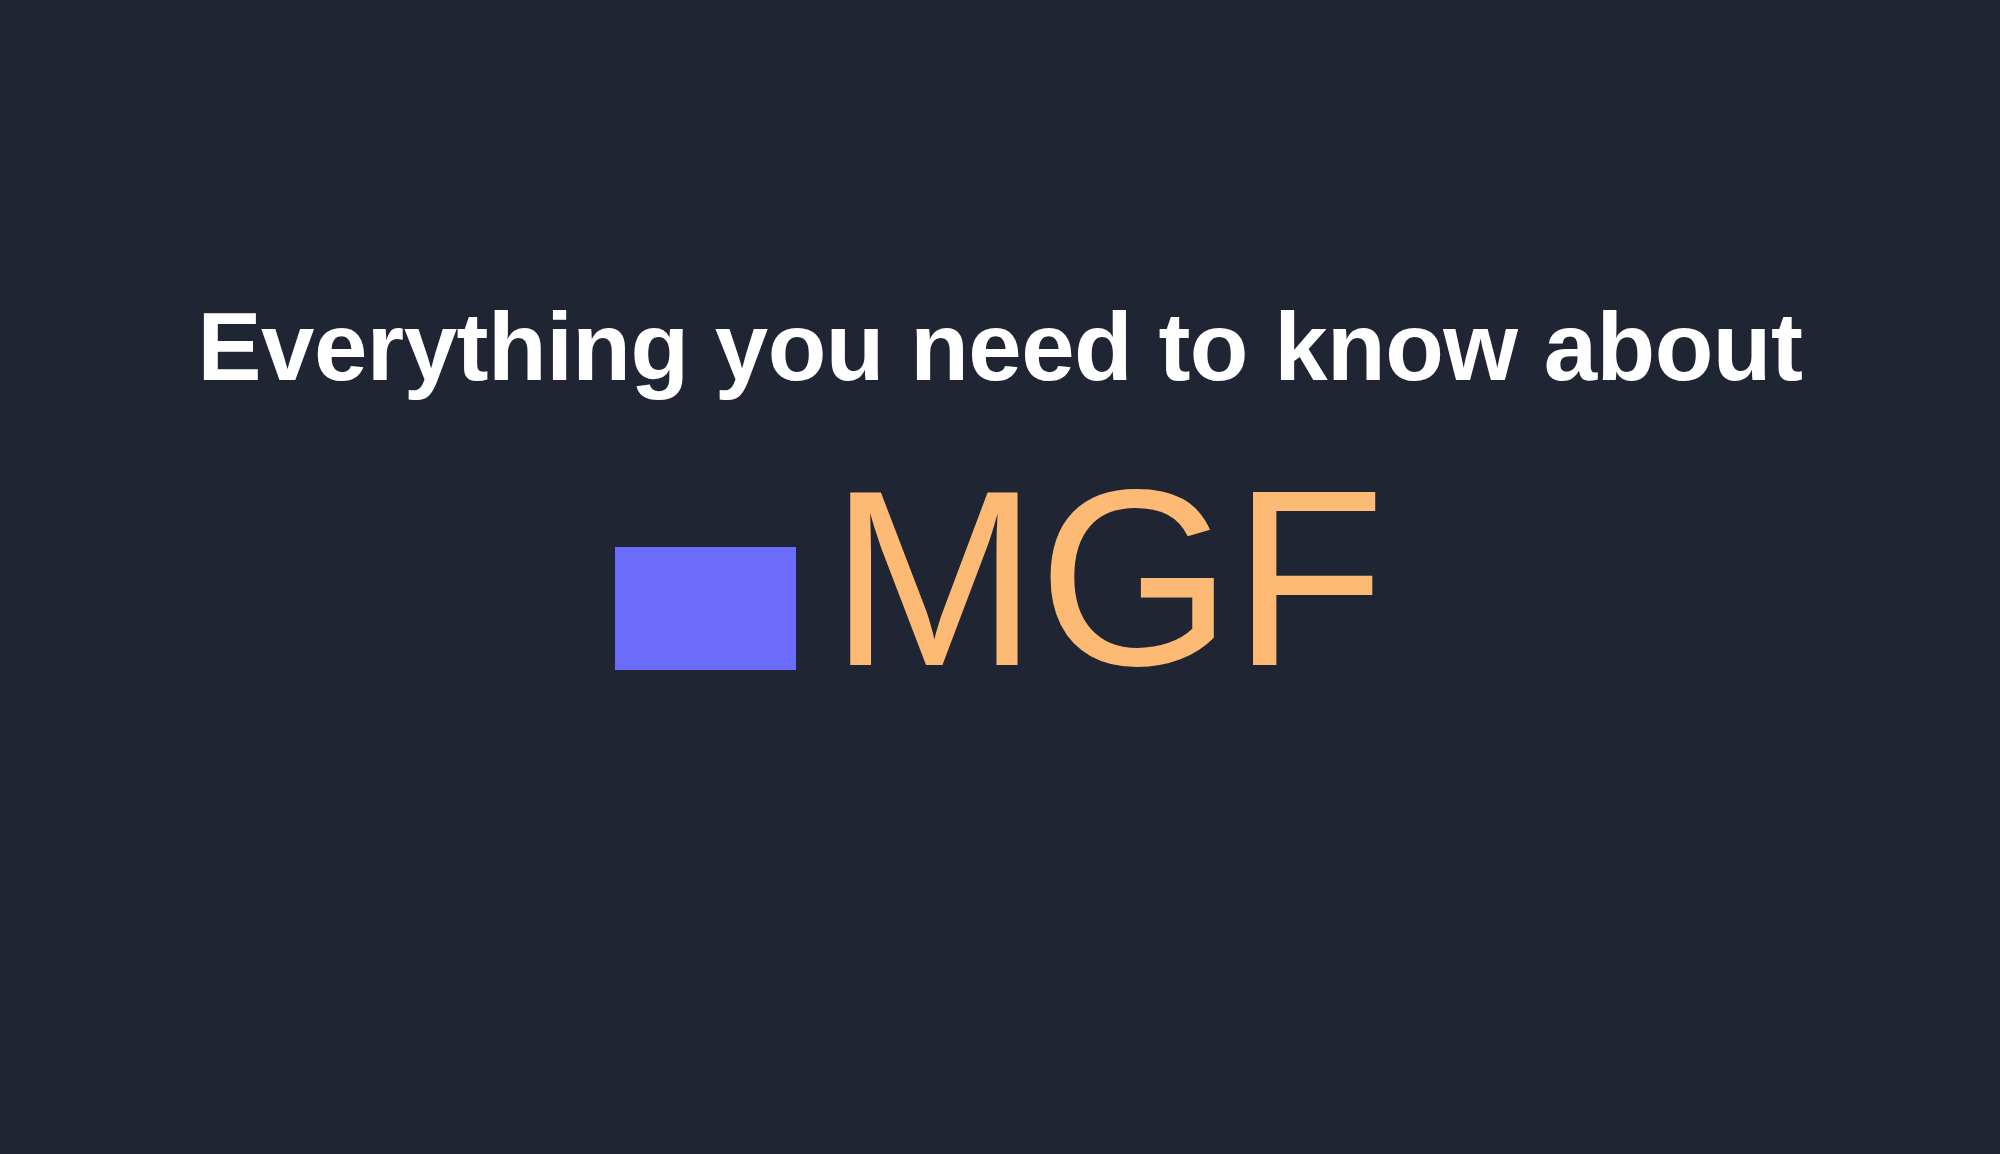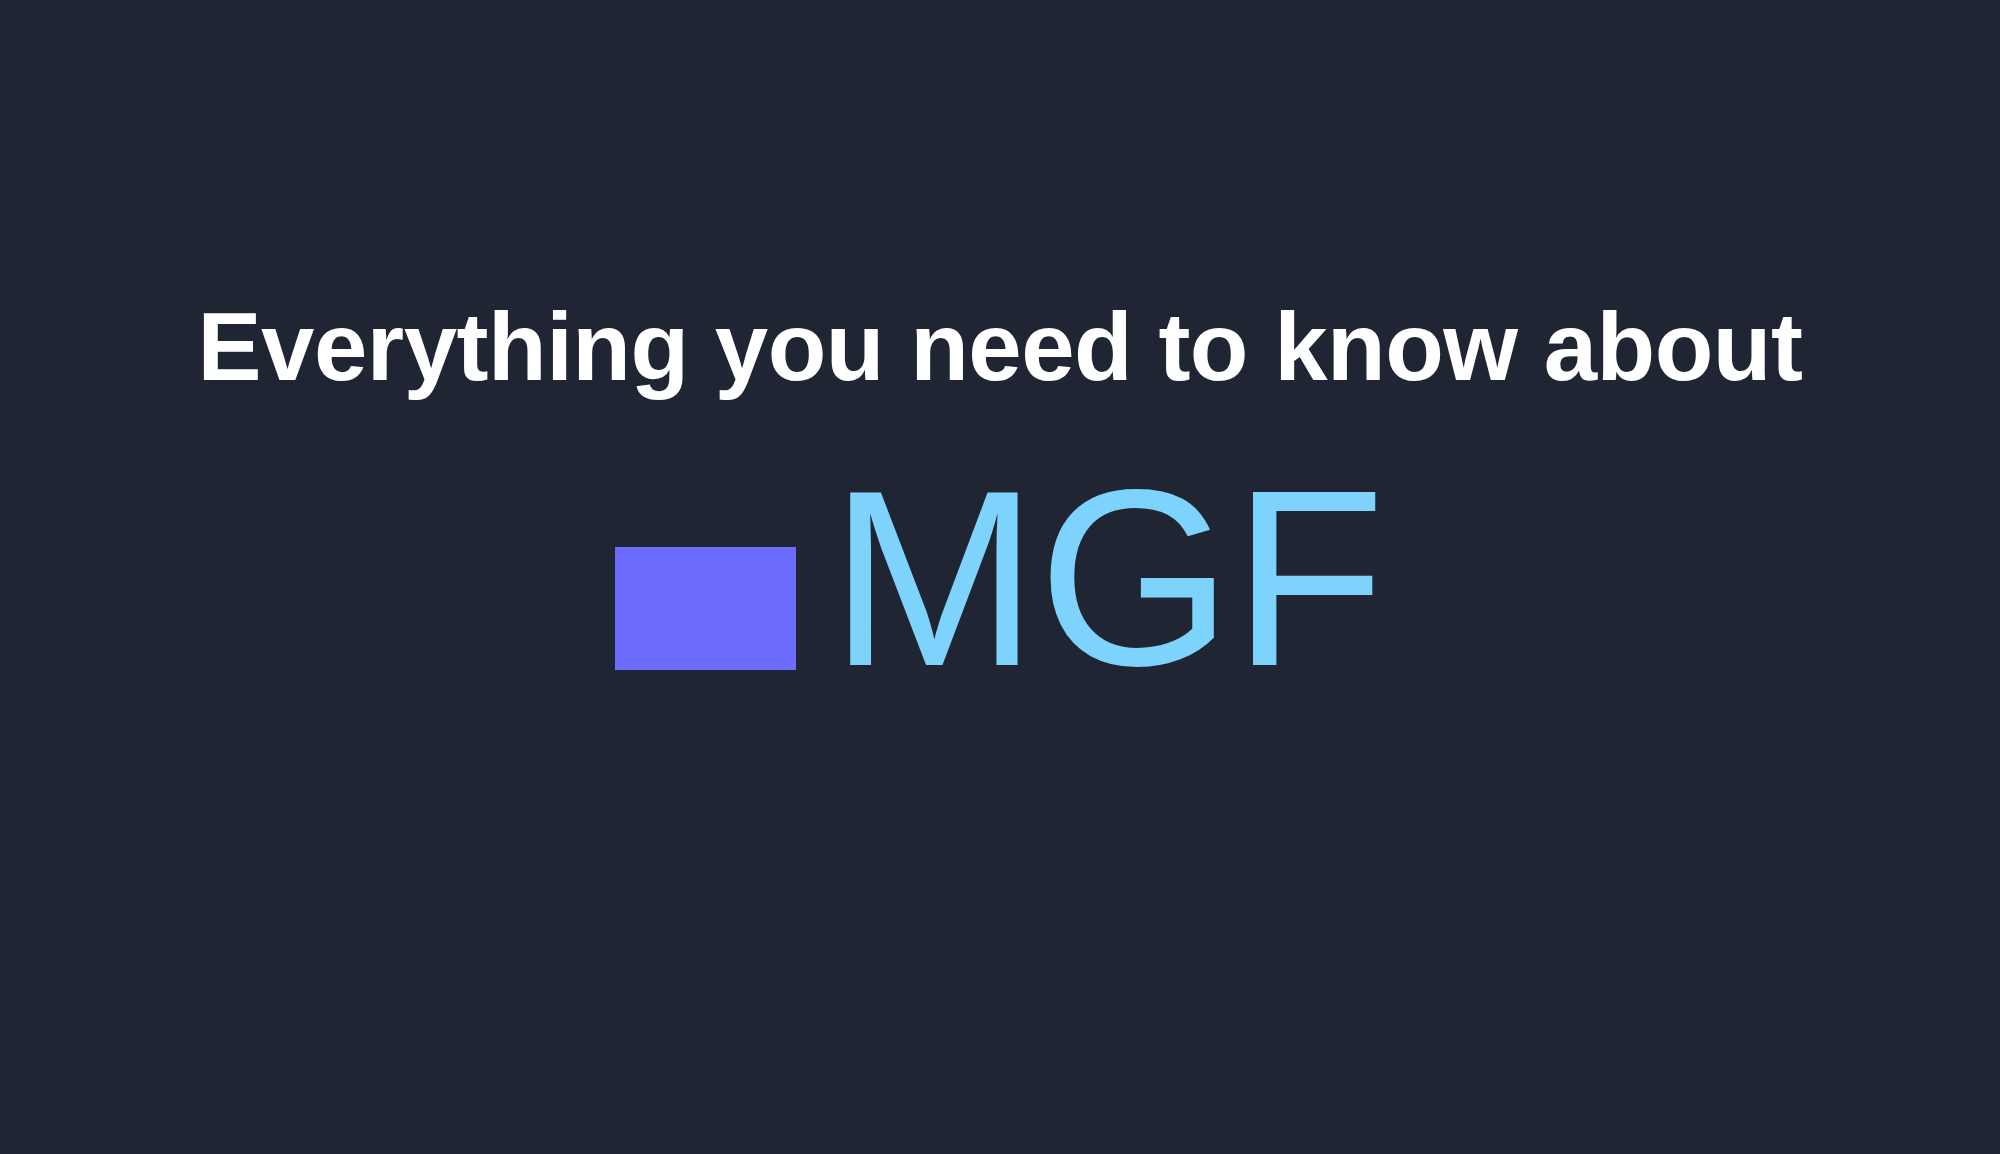--- a/index.html
+++ b/index.html
@@ -68,21 +68,21 @@
     margin: 0 34px 0 0;
     position: relative;
     bottom: 0;
   }
   .brand-name {
     font-family: "Liberation Sans", sans-serif;
     font-weight: 400;
     font-size: 250px;
     line-height: 182px;
     letter-spacing: 0px;
-    color: #7dd3fc;
+    color: #fdba74;
     white-space: nowrap;
     margin: 0;
     padding: 0;
     display: block;
   }
 </style>
 </head>
 <body>
 
 <div class="slide">

